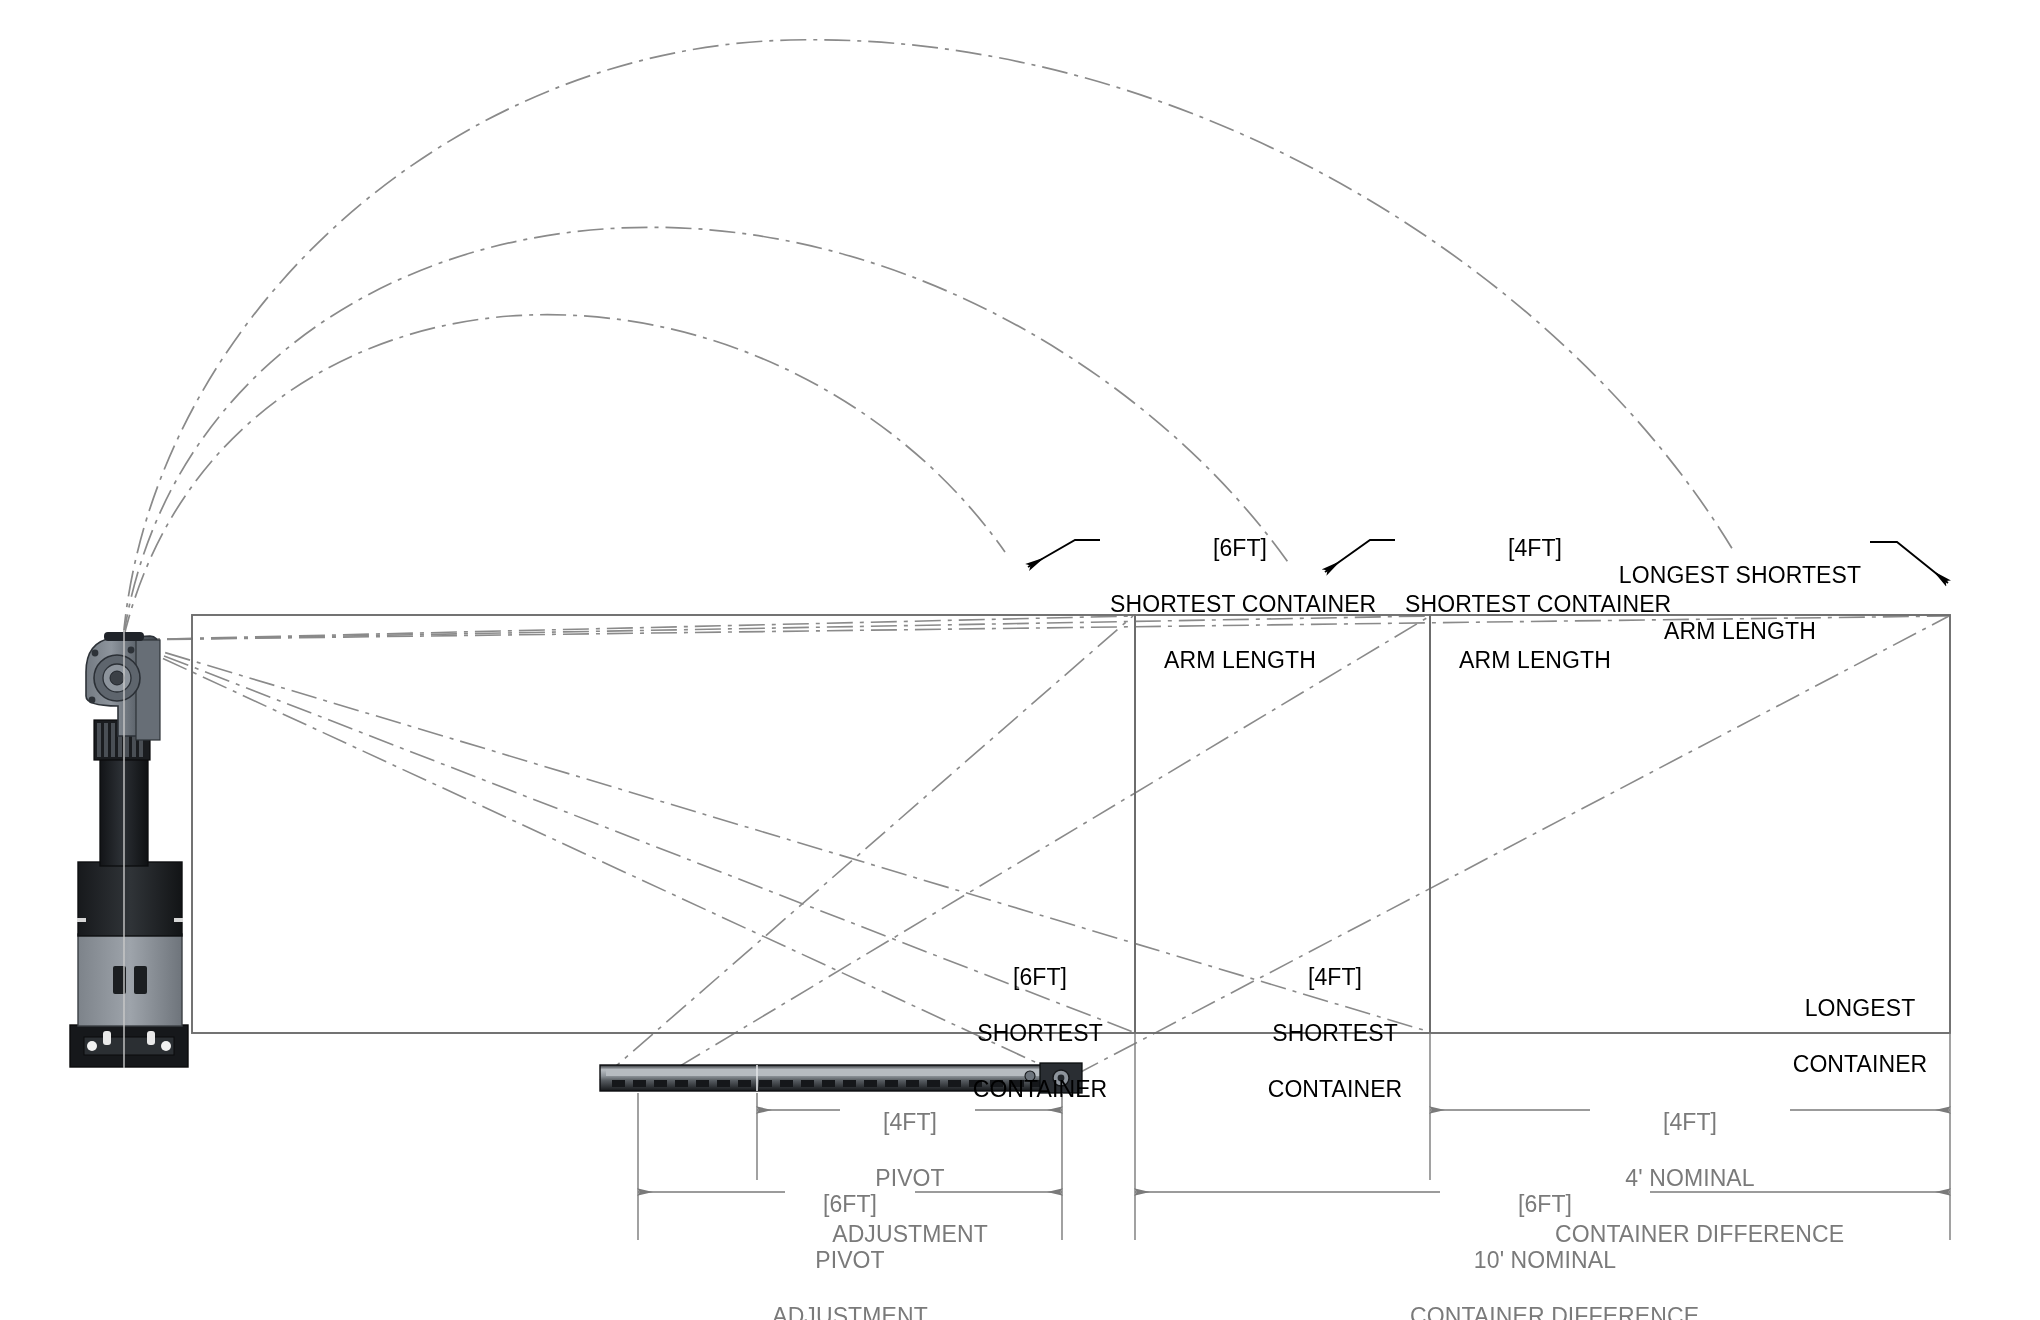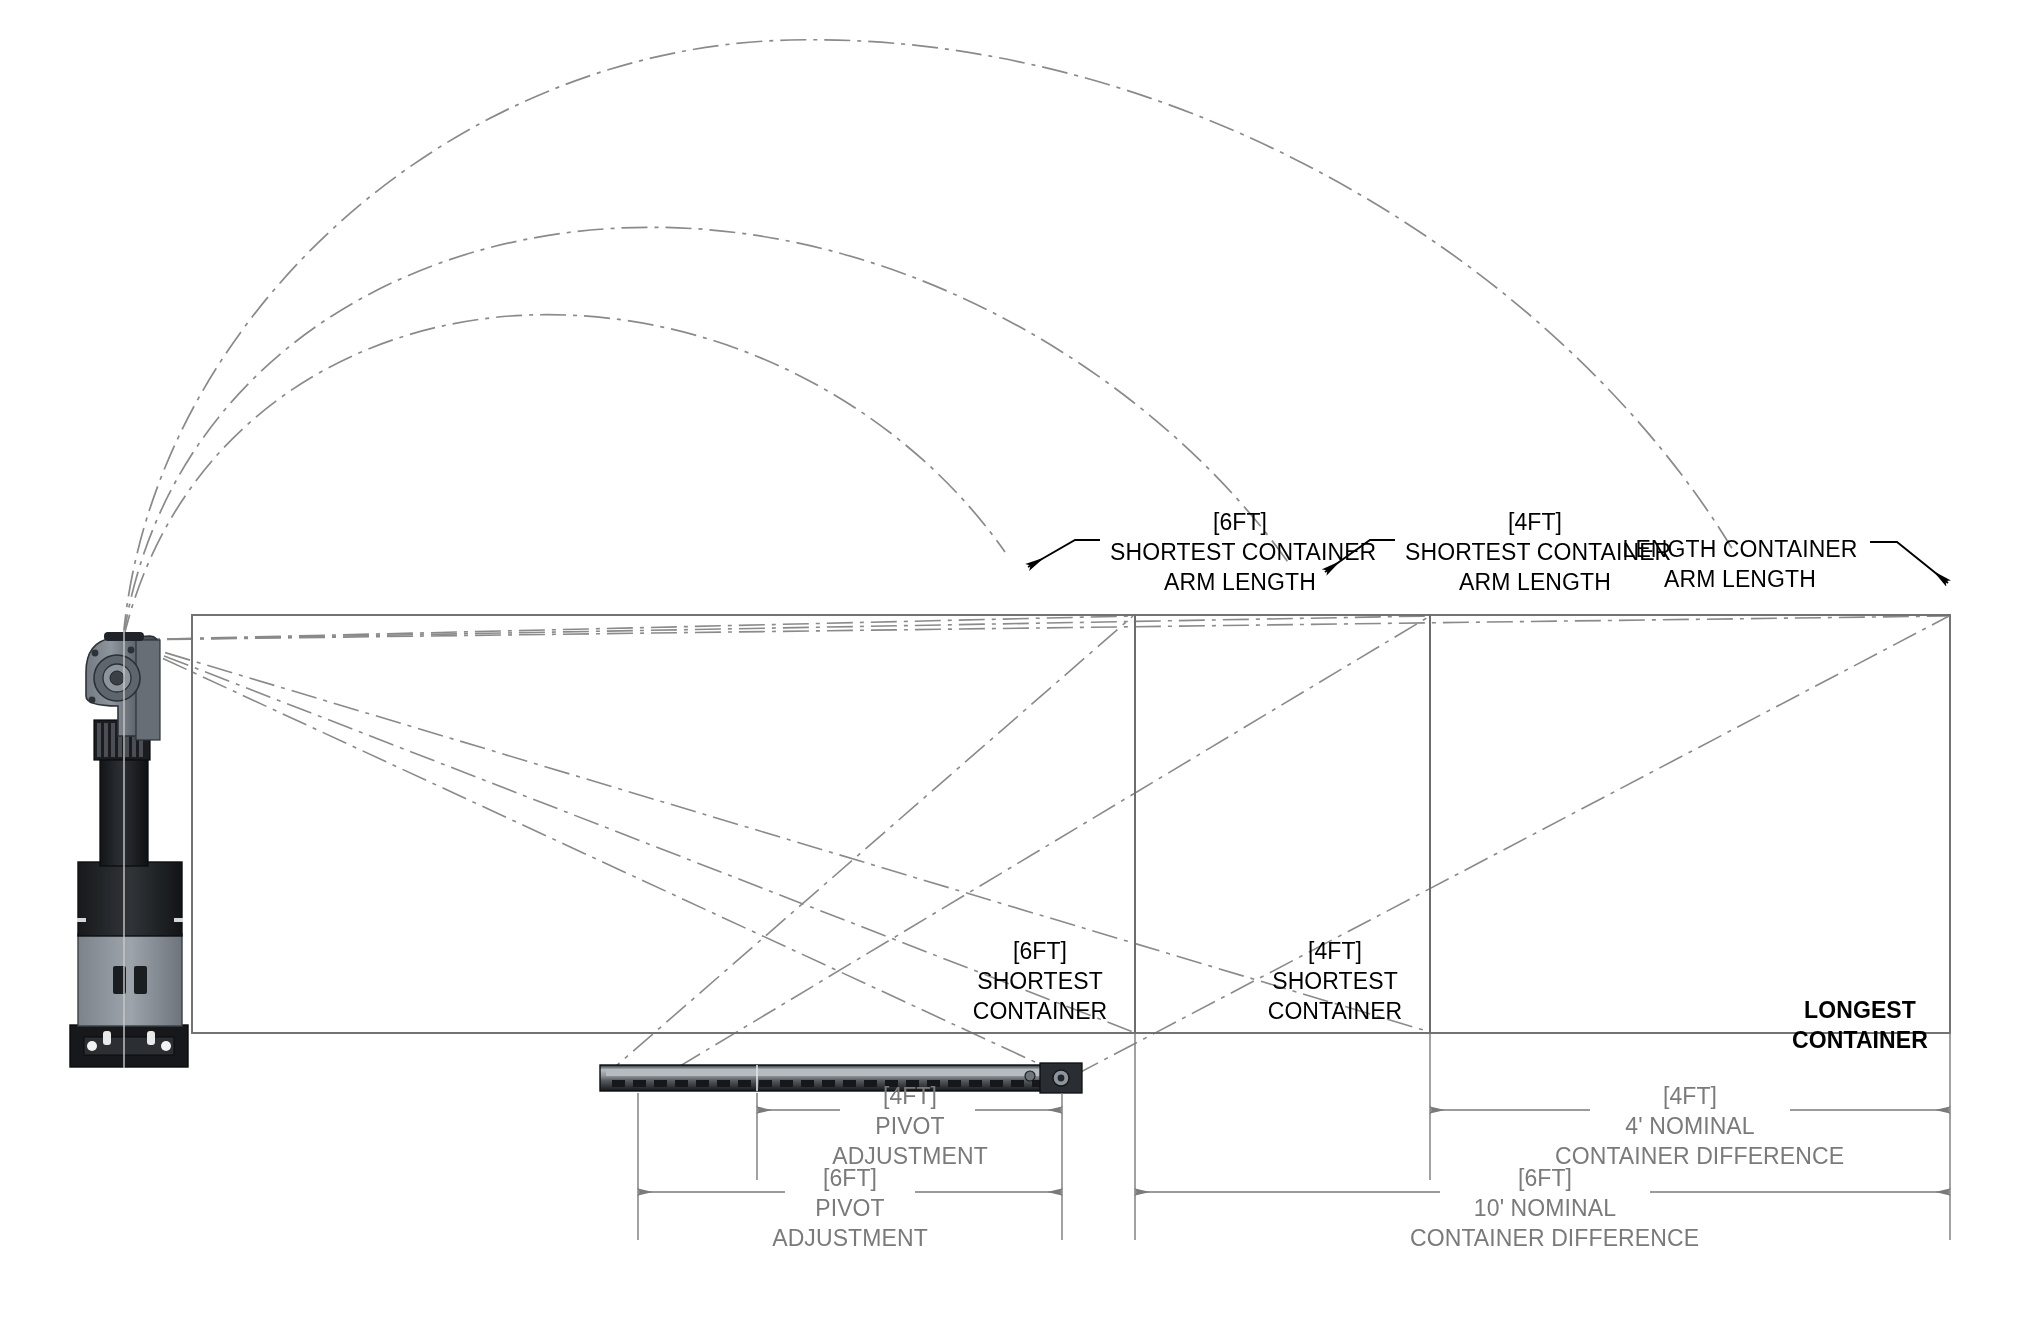--- a/index.html
+++ b/index.html
@@ -33,21 +33,21 @@
   .lbl-black {
     color: #000000;
     font-size: 23px;
     letter-spacing: 0.1px;
   }
   .lbl-gray {
     color: #7a7a7a;
     font-size: 23px;
     letter-spacing: 0.1px;
   }
-  .lbl .ln { display: block; }
+  .lbl .ln { display: block; margin-top: 26px; }
 </style>
 </head>
 <body>
 
 <div id="stage">
 
   <svg id="drawing" viewBox="0 0 2040 1320">
     <defs>
       <marker id="arrowR" markerWidth="16" markerHeight="10" refX="15" refY="5" orient="auto" markerUnits="userSpaceOnUse">
         <path d="M0,5 L16,1.2 L13,5 L16,8.8 Z" fill="#7a7a7a"></path>
@@ -239,37 +239,37 @@
     <span class="ln">ARM LENGTH</span>
   </div>
 
   <div class="lbl lbl-black" style="left:1405px; top:508px; width:260px;">
     <span class="ln">[4FT]</span>
     <span class="ln">SHORTEST CONTAINER</span>
     <span class="ln">ARM LENGTH</span>
   </div>
 
   <div class="lbl lbl-black" style="left:1610px; top:535px; width:260px;">
-    <span class="ln">LENGTH CONTAINER</span>
+    <span class="ln">LONGEST SHORTEST</span>
     <span class="ln">ARM LENGTH</span>
   </div>
 
   <div class="lbl lbl-black" style="left:960px; top:937px; width:160px;">
     <span class="ln">[6FT]</span>
     <span class="ln">SHORTEST</span>
     <span class="ln">CONTAINER</span>
   </div>
 
   <div class="lbl lbl-black" style="left:1255px; top:937px; width:160px;">
     <span class="ln">[4FT]</span>
     <span class="ln">SHORTEST</span>
     <span class="ln">CONTAINER</span>
   </div>
 
-  <div class="lbl lbl-black" style="left:1780px; top:996px; width:160px;font-weight:bold;">
+  <div class="lbl lbl-black" style="left:1780px; top:968px; width:160px;">
     <span class="ln">LONGEST</span>
     <span class="ln">CONTAINER</span>
   </div>
 
   <div class="lbl lbl-gray" style="left:810px; top:1082px; width:200px;">
     <span class="ln">[4FT]</span>
     <span class="ln">PIVOT</span>
     <span class="ln">ADJUSTMENT</span>
   </div>
 

